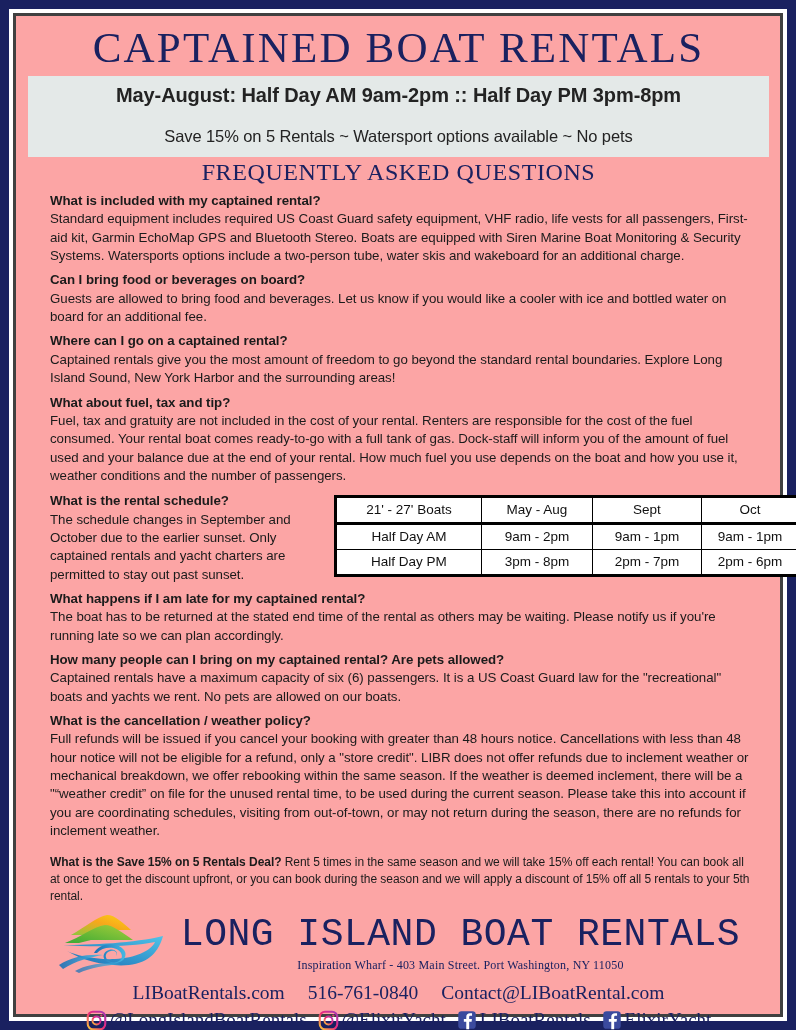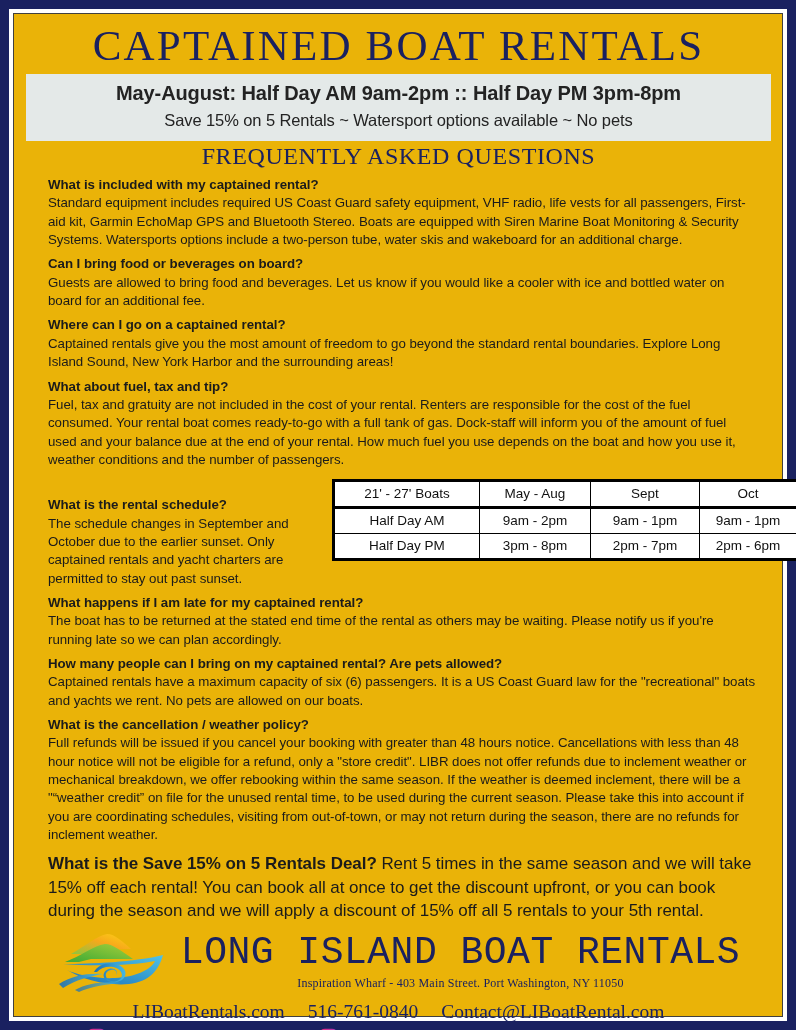--- a/index.html
+++ b/index.html
@@ -14,22 +14,22 @@
     width:796px;height:1030px;
     box-sizing:border-box;
     background:#ffffff;
     border:9px solid #1a2160;
     padding:4px;
   }
   .inner-frame{
     position:relative;
     width:100%;height:100%;
     box-sizing:border-box;
-    border:1px solid #404040;
-    background:#eab308;
+    border:3px solid #404040;
+    background:#fca5a5;
     padding:6px 11px 0 12px;
   }
 
   
   .main-title{
     text-align:center;
     font-family:"Liberation Serif", serif;
     font-size:43px;
     letter-spacing:2.2px;
     color:#1a2160;
@@ -47,21 +47,21 @@
     font-weight:bold;
     color:#232323;
     letter-spacing:-0.1px;
     line-height:1.25;
   }
   .band-line2{
     font-size:16.5px;
     color:#232323;
     letter-spacing:-0.1px;
     line-height:1.45;
-    margin-top:3px;
+    margin-top:17px;
   }
   .faq-heading{
     text-align:center;
     font-family:"Liberation Serif", serif;
     font-size:24px;
     color:#1a2160;
     letter-spacing:0.6px;
     margin:2px 0 3px 0;
   }
 
@@ -77,38 +77,37 @@
     letter-spacing:-0.05px;
     margin-top:6px;
   }
   .a{
     font-size:13.3px;
     color:#1b1b1b;
     line-height:1.38;
     letter-spacing:-0.05px;
   }
   .qa-inline{
-    font-size:17px;
+    font-size:12px;
     color:#1b1b1b;
     line-height:1.38;
     letter-spacing:-0.05px;
-    margin-top:8px;
+    margin-top:14px;
   }
   .qa-inline .bold-q{font-weight:bold;}
 
   
   .schedule-row{
     display:flex;
     align-items:flex-start;
     margin-top:7px;
   }
   .schedule-text{
     width:268px;
     flex:0 0 268px;
-    margin-top:20px;
   }
   .schedule-table-wrap{
     flex:1 1 auto;
     padding-left:16px;
     padding-top:3px;
   }
   table.sched{
     border-collapse:collapse;
     width:467px;
     border:3px solid #000;

